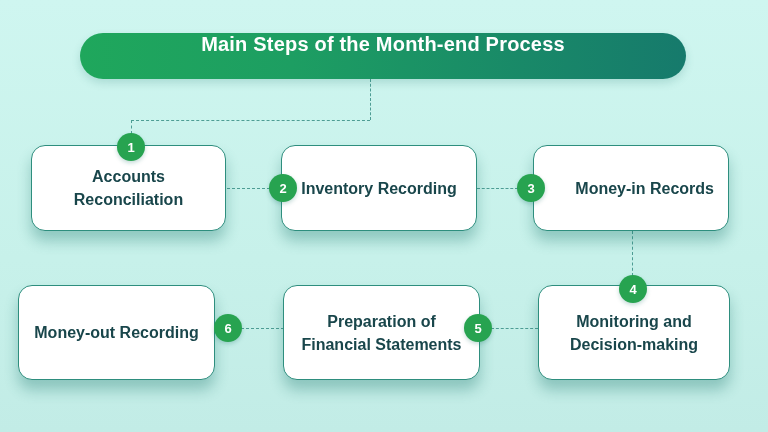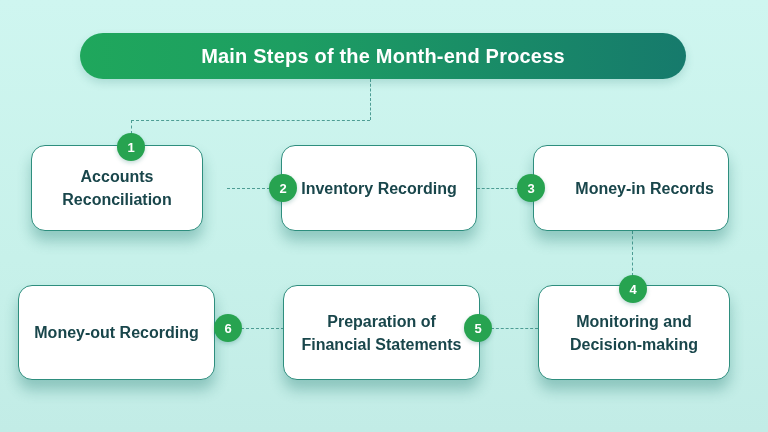--- a/index.html
+++ b/index.html
@@ -7,37 +7,37 @@
     width:768px;height:432px;position:relative;overflow:hidden;
     font-family:"Liberation Sans", sans-serif;
     background:linear-gradient(180deg,#cff6f0 0%,#c7f1ea 60%,#c2ece6 100%);
   }
   .stage{position:absolute;inset:0;}
   
   .banner{
     position:absolute;left:80px;top:33px;width:606px;height:46px;
     border-radius:23px;
     background:linear-gradient(90deg,#1fa75c 0%,#1d9e62 35%,#167a6c 100%);
-    display:flex;align-items:center;justify-content:center;
+    display:flex;justify-content:center;
     box-shadow:0 4px 8px rgba(20,110,100,0.18);
   }
   .banner span{
     color:#ffffff;font-size:20px;font-weight:700;letter-spacing:0.2px;
   }
   
   .box{
     position:absolute;background:#ffffff;border:1px solid #2e8e7e;
     border-radius:14px;display:flex;align-items:center;justify-content:center;
     text-align:center;box-shadow:0 10px 14px rgba(21,112,103,0.32);
     padding:6px 14px;box-sizing:border-box;
   }
   .box span{
     color:#19464b;font-size:16px;font-weight:700;line-height:23px;
   }
-  .box1{left:31px;top:145px;width:172px;height:86px;}
+  .box1{left:31px;top:145px;width:195px;height:86px;}
   .box2{left:281px;top:145px;width:196px;height:86px;text-align:center;}
   .box3{left:533px;top:145px;width:196px;height:86px;justify-content:flex-end;}
   .box6{left:18px;top:285px;width:197px;height:95px;}
   .box5{left:283px;top:285px;width:197px;height:95px;}
   .box4{left:538px;top:285px;width:192px;height:95px;}
   
   .num{
     position:absolute;width:28px;height:28px;border-radius:50%;
     background:#27a350;display:flex;align-items:center;justify-content:center;
     color:#ffffff;font-size:13px;font-weight:700;z-index:5;

